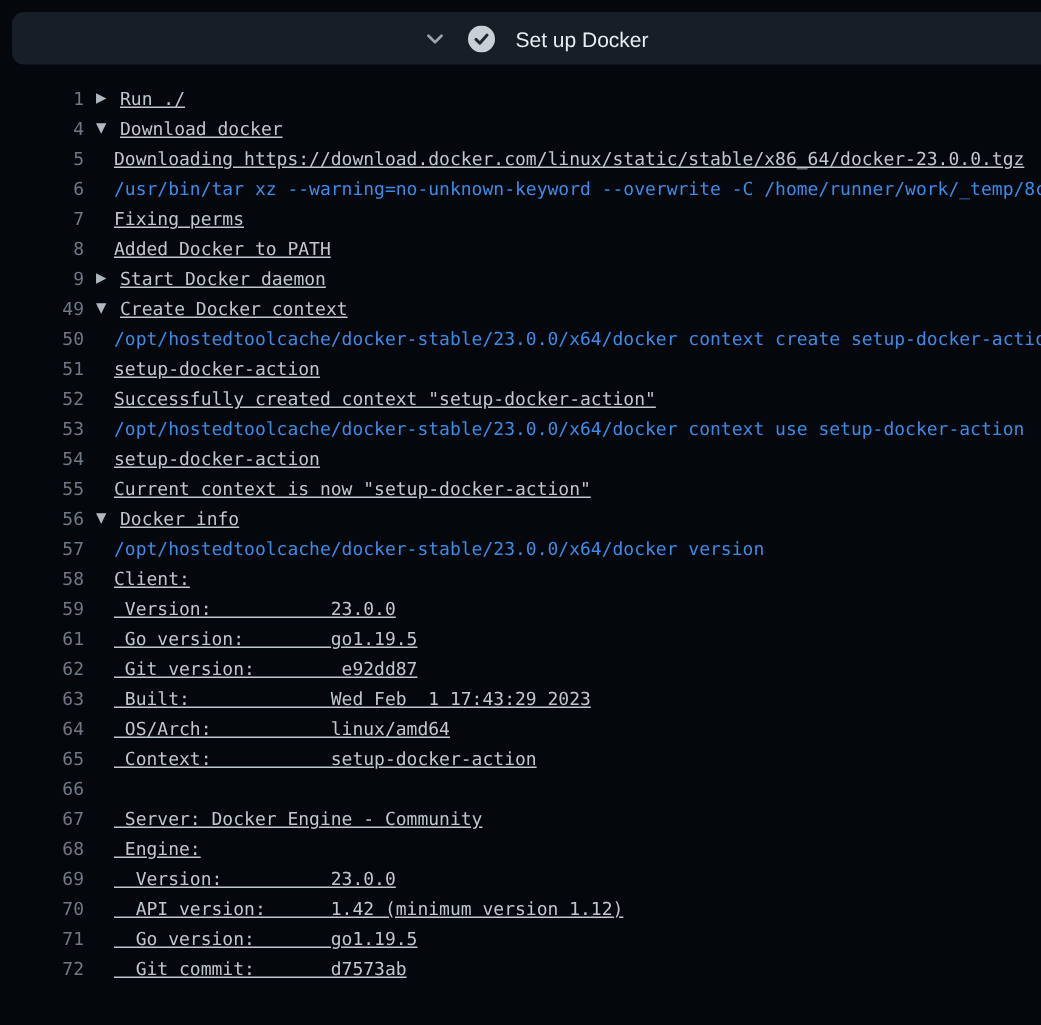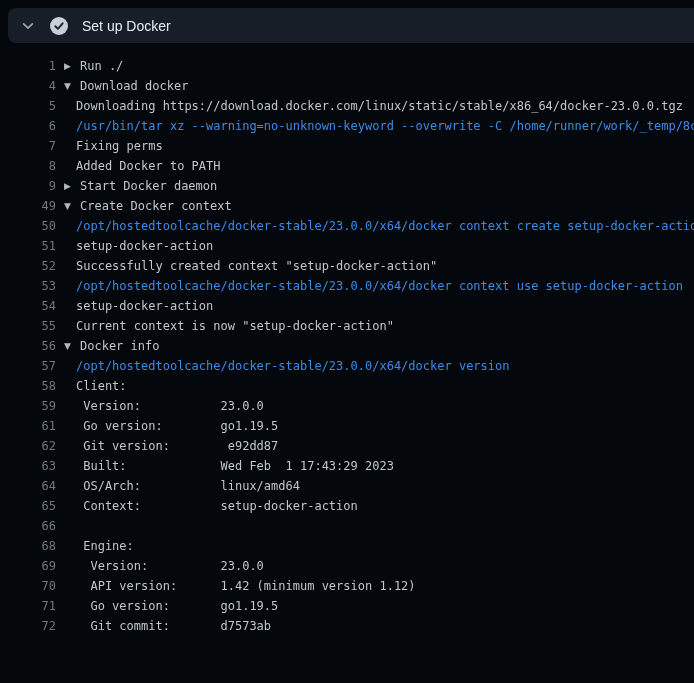--- a/index.html
+++ b/index.html
@@ -13,20 +13,21 @@
 
   
   .step-header{
     margin:8px 0 0 8px;
     height:35px;
     background:var(--header-bg,#181e28);
     border-radius:8px 0 0 8px;
     display:flex;align-items:center;
     padding-left:8px;
     cursor:pointer;
+    justify-content:center;
   }
   .chev{width:16px;height:16px;display:flex;align-items:center;justify-content:center;margin-left:4px;}
   .status{width:18px;height:18px;margin-left:14px;display:flex;align-items:center;justify-content:center;}
   .step-title{
     margin-left:14px;
     font-family:"Liberation Sans","DejaVu Sans",sans-serif;
     font-size:14px;
     color:var(--header-text,#e6edf3);
   }
 
@@ -49,24 +50,24 @@
     cursor:pointer;
   }
   .body-cell{flex:none;display:flex;}
   .arrow{
     flex:none;width:16px;margin-left:8px;
     color:var(--arrow,#b0b8c0);
     font-size:9px;
     display:inline-flex;align-items:center;
     font-family:"DejaVu Sans",sans-serif;
   }
-  .txt{color:var(--text,#bfc7cf);}
+  .txt{color:var(--text,#bfc7cf);text-decoration:underline;}
   .row .indent{margin-left:20px;}
   .cmd{color:var(--command,#3d8be8);}
-  .lnk{color:var(--text,#bfc7cf);cursor:pointer;}
+  .lnk{color:var(--text,#bfc7cf);text-decoration:underline;cursor:pointer;}
   .grp-title{color:var(--text,#cfd6dd);}
 </style>
 </head>
 <body>
 
 <div class="viewer">
 
   <div class="step-header">
     <span class="chev">
       <svg width="14" height="14" viewBox="0 0 16 16">
@@ -100,20 +101,21 @@
       <div class="row"><span class="num">56</span><span class="body-cell"><span class="arrow">▼</span><span class="txt grp-title">Docker info</span></span></div>
       <div class="row"><span class="num">57</span><span class="body-cell"><span class="cmd indent">/opt/hostedtoolcache/docker-stable/23.0.0/x64/docker version</span></span></div>
       <div class="row"><span class="num">58</span><span class="body-cell"><span class="txt indent">Client:</span></span></div>
       <div class="row"><span class="num">59</span><span class="body-cell"><span class="txt indent"> Version:           23.0.0</span></span></div>
       <div class="row"><span class="num">61</span><span class="body-cell"><span class="txt indent"> Go version:        go1.19.5</span></span></div>
       <div class="row"><span class="num">62</span><span class="body-cell"><span class="txt indent"> Git version:        e92dd87</span></span></div>
       <div class="row"><span class="num">63</span><span class="body-cell"><span class="txt indent"> Built:             Wed Feb  1 17:43:29 2023</span></span></div>
       <div class="row"><span class="num">64</span><span class="body-cell"><span class="txt indent"> OS/Arch:           linux/amd64</span></span></div>
       <div class="row"><span class="num">65</span><span class="body-cell"><span class="txt indent"> Context:           setup-docker-action</span></span></div>
       <div class="row"><span class="num">66</span><span class="body-cell"><span class="txt indent"></span></span></div>
+      <div class="row"><span class="num">67</span><span class="body-cell"><span class="txt indent"> Server: Docker Engine - Community</span></span></div>
       <div class="row"><span class="num">68</span><span class="body-cell"><span class="txt indent"> Engine:</span></span></div>
       <div class="row"><span class="num">69</span><span class="body-cell"><span class="txt indent">  Version:          23.0.0</span></span></div>
       <div class="row"><span class="num">70</span><span class="body-cell"><span class="txt indent">  API version:      1.42 (minimum version 1.12)</span></span></div>
       <div class="row"><span class="num">71</span><span class="body-cell"><span class="txt indent">  Go version:       go1.19.5</span></span></div>
       <div class="row"><span class="num">72</span><span class="body-cell"><span class="txt indent">  Git commit:       d7573ab</span></span></div>
     </div>
 
 </div>
 
 </body></html>

